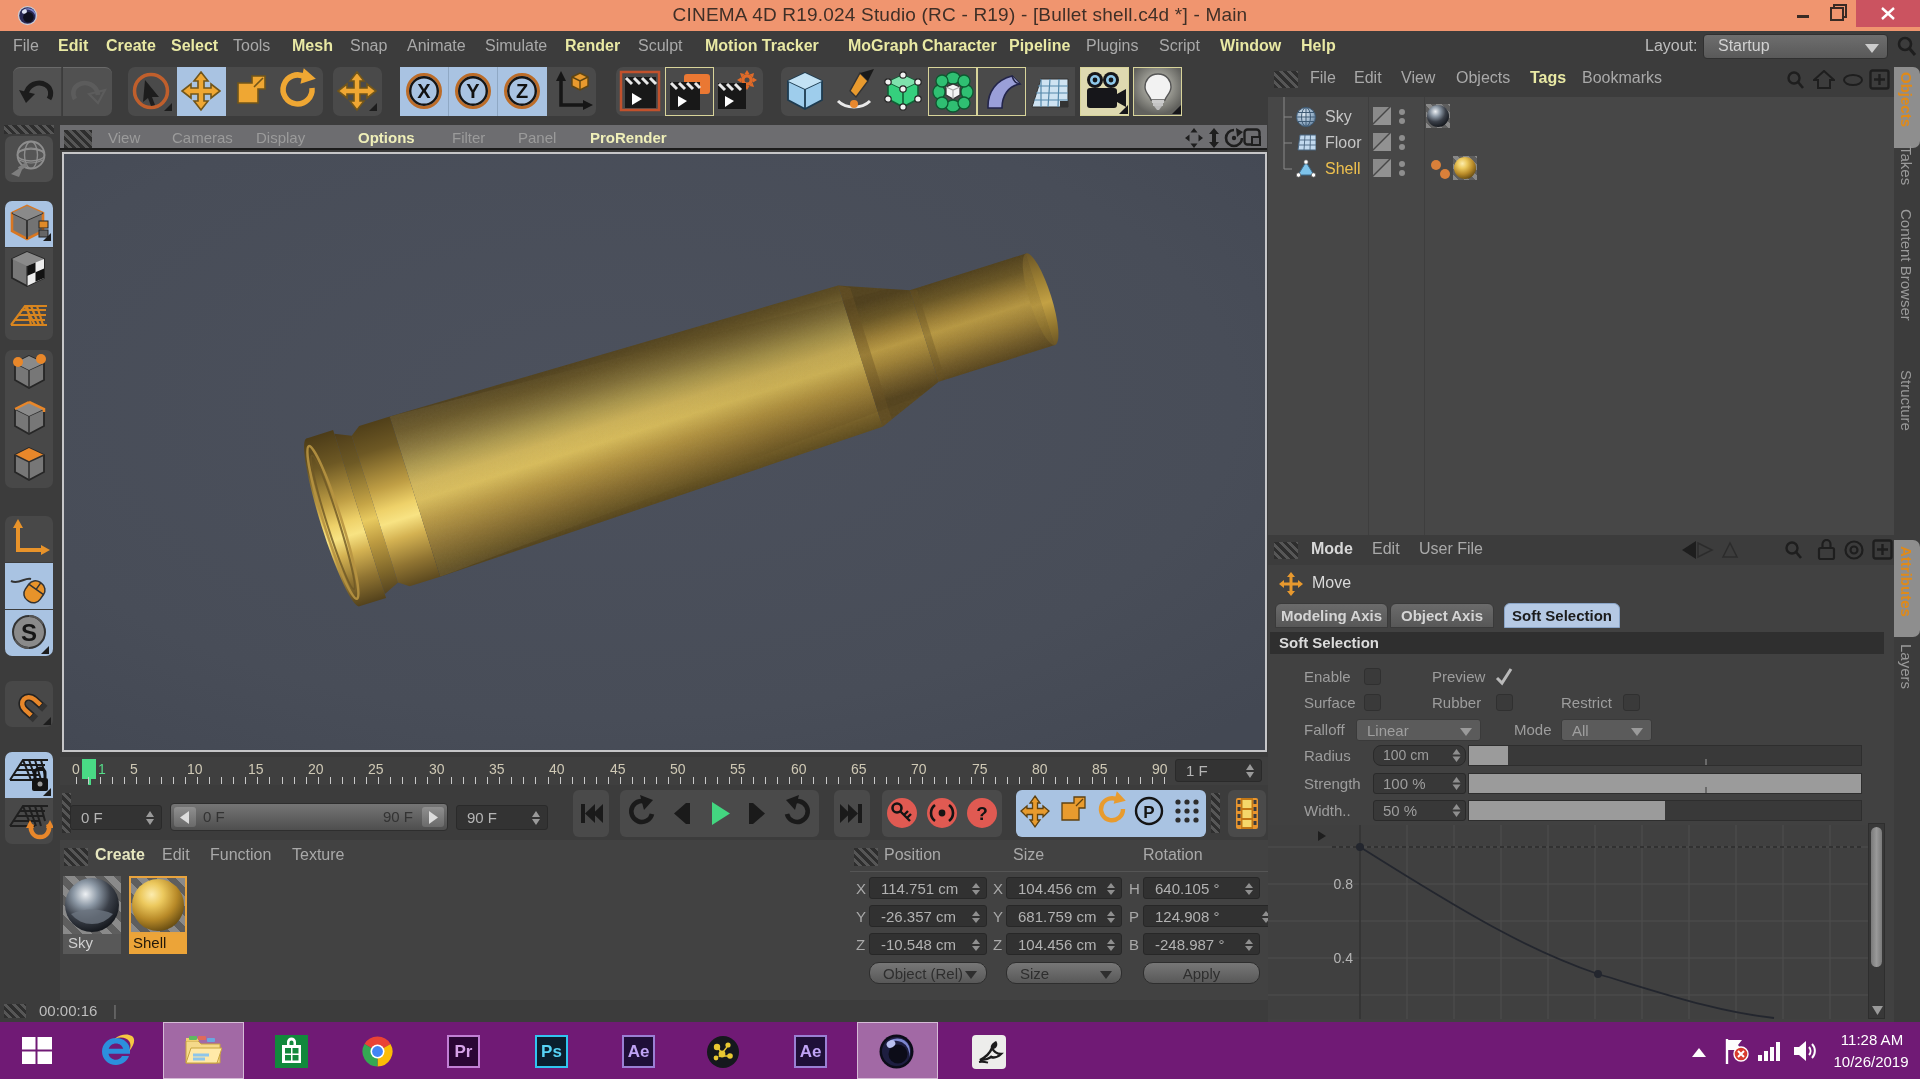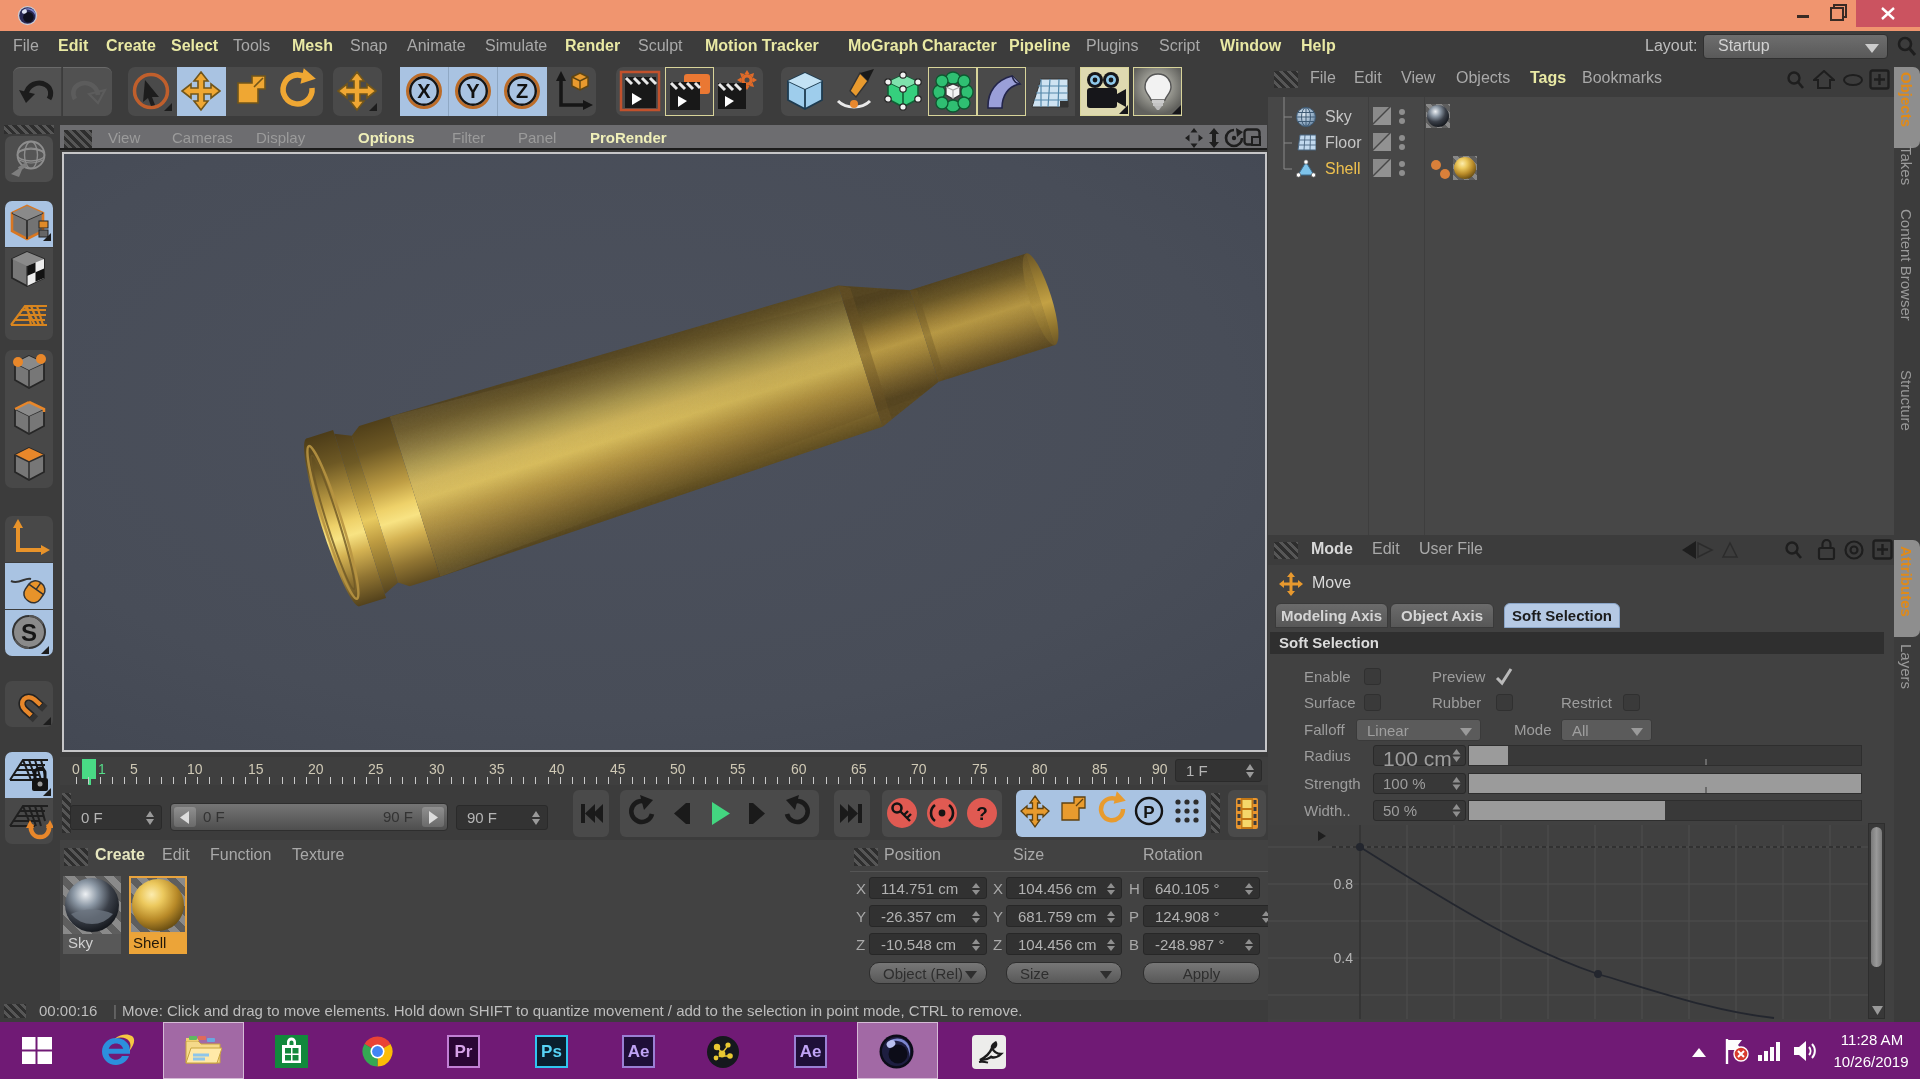--- a/index.html
+++ b/index.html
@@ -81,20 +81,21 @@
 </head>
 <body>
 <div class="abs" id="titlebar">
   <svg id="c4dlogo" viewBox="0 0 24 24">
       <circle cx="12" cy="12" r="11" fill="#c9ccd8"></circle>
       <circle cx="12" cy="12" r="9.5" fill="#2a2a55"></circle>
       <path d="M5 8 A9 9 0 0 1 21 9 A12 12 0 0 1 21 16 A9.5 9.5 0 0 0 5 8 Z" fill="#7d87cf"></path>
       <circle cx="13" cy="14" r="6" fill="#10101e"></circle>
       <ellipse cx="8.5" cy="7.5" rx="3" ry="2.3" fill="#dde2f2" transform="rotate(-25 8.5 7.5)"></ellipse>
     </svg>
+  <div class="ttext">CINEMA 4D R19.024 Studio (RC - R19) - [Bullet shell.c4d *] - Main</div>
   <div class="winbtn" style="left:1786px;width:33px;"><svg width="33" height="27">
         <rect x="11" y="15" width="12" height="3" fill="#3a2b24"></rect>
       </svg></div>
   <div class="winbtn" style="left:1819px;width:33px;"><svg width="33" height="27">
         <rect x="12" y="8" width="12" height="12" fill="none" stroke="#3a2b24" stroke-width="2"></rect>
         <path d="M15 8 V5 H27 V17 H24" fill="none" stroke="#3a2b24" stroke-width="2"></path>
       </svg></div>
   <div class="winbtn" style="left:1856px;width:64px;background:#cb5360;"><svg width="64" height="27">
         <path d="M26 8 L38 19 M38 8 L26 19" stroke="#fff" stroke-width="2.4"></path>
       </svg></div>
@@ -849,21 +850,20 @@
   <div class="cdrop" style="left:156px;top:122px;width:116px;">Size
     <svg style="position:absolute;right:9px;top:8px;" width="12" height="8">
         <path d="M0 0 h12 l-6 8 z" fill="#2e2e2e"></path>
       </svg></div>
   <div class="cdrop" style="left:293px;top:122px;width:117px;text-align:center;padding-left:0;">Apply</div>
 </div>
 <div class="abs" id="statusbar">
   <div class="hatch" style="left:4px;top:4px;width:22px;height:14px;"></div>
   <span style="position:absolute;left:39px;top:2px;">00:00:16</span>
   <span style="position:absolute;left:113px;top:2px;color:#777;">|</span>
-  <span style="position:absolute;left:122px;top:2px;">Move: Click and drag to move elements. Hold down SHIFT to quantize movement / add to the selection in point mode, CTRL to remove.</span>
 </div>
 <div class="abs" id="objpanel">
   <div style="position:absolute;left:0;top:0;width:626px;height:35px;background:#3c3c3c;"></div>
   <div class="hatch" style="left:6px;top:9px;width:24px;height:17px;"></div>
   <span class="pm" style="left:42px;">File</span>
   <span class="pm" style="left:86px;">Edit</span>
   <span class="pm" style="left:133px;">View</span>
   <span class="pm" style="left:188px;">Objects</span>
   <span class="pm y" style="left:262px;font-weight:bold;">Tags</span>
   <span class="pm" style="left:314px;">Bookmarks</span>
@@ -1009,21 +1009,21 @@
   <div class="adrop" style="left:88px;top:184px;width:125px;">Linear
     <svg style="position:absolute;right:8px;top:8px;" width="12" height="8">
         <path d="M0 0 h12 l-6 8 z" fill="#9a9a9a"></path>
       </svg></div>
   <span class="alab" style="left:246px;top:186px;">Mode</span>
   <div class="adrop" style="left:293px;top:184px;width:91px;">All
     <svg style="position:absolute;right:8px;top:8px;" width="12" height="8">
         <path d="M0 0 h12 l-6 8 z" fill="#9a9a9a"></path>
       </svg></div>
   <span class="alab" style="left:36px;top:212px;">Radius</span>
-  <div class="spin" style="left:105px;top:210px;width:93px;height:21px;border-radius:3px;font-size:21px;color:#9d9d9d;padding:1px 0 0 9px;background:#383838;">100 cm
+  <div class="spin" style="left:105px;top:210px;width:93px;height:21px;border-radius:8px;font-size:14px;color:#9d9d9d;padding:1px 0 0 9px;background:#383838;">100 cm
     <svg style="position:absolute;right:4px;top:3px;" width="9" height="13">
         <path d="M4.5 0 L8.5 5.5 L0.5 5.5 Z M4.5 13 L8.5 7.5 L0.5 7.5 Z" fill="#8f8f8f"></path>
       </svg></div>
   <div style="position:absolute;left:200px;top:210px;width:394px;height:21px;background:#393939;border:1px solid #2e2e2e;">
     <div style="position:absolute;left:0;top:0;width:39px;height:19px;background:#9b9b9b;"></div>
     <div style="position:absolute;left:236px;top:13px;width:2px;height:6px;background:#6a6a6a;"></div>
   </div>
   <span class="alab" style="left:36px;top:240px;">Strength</span>
   <div class="spin" style="left:105px;top:238px;width:93px;height:21px;border-radius:3px;font-size:15px;color:#9d9d9d;padding:1px 0 0 9px;background:#383838;">100 %
     <svg style="position:absolute;right:4px;top:3px;" width="9" height="13">

